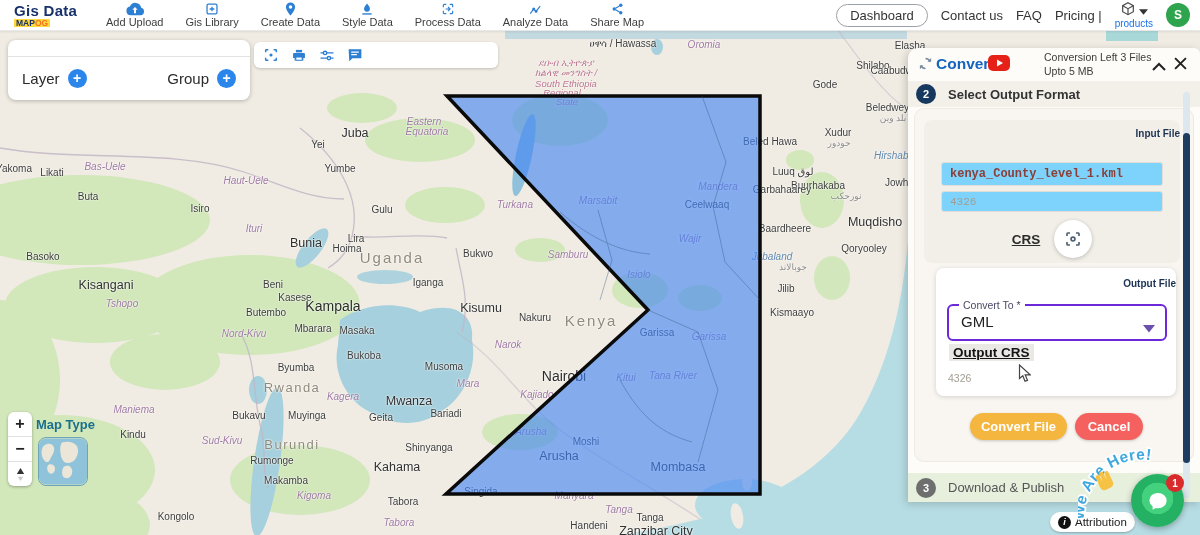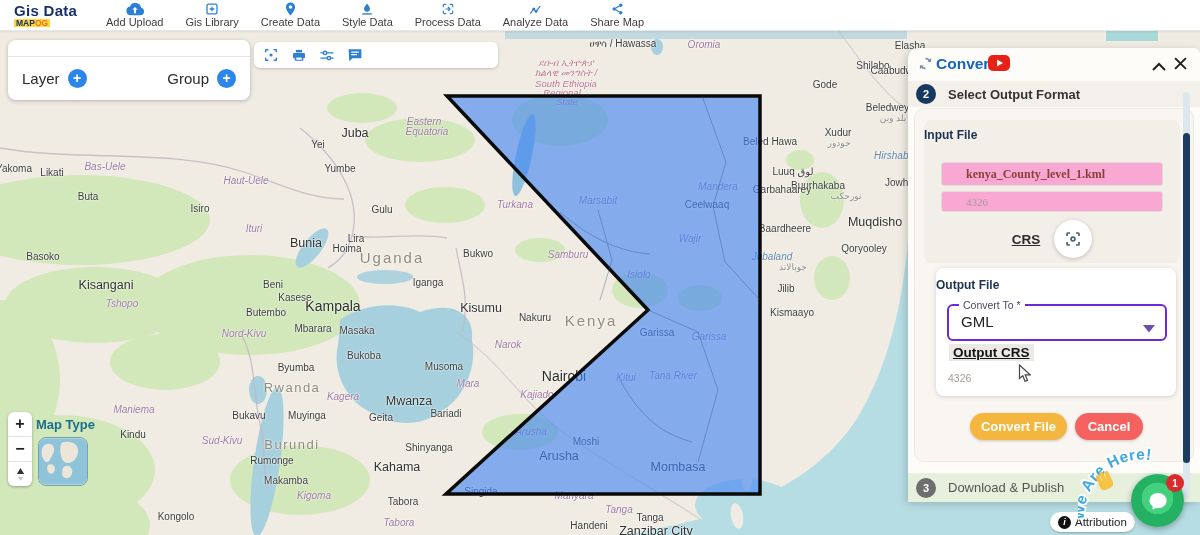--- a/index.html
+++ b/index.html
@@ -81,24 +81,24 @@
   .step-num{width:20px;height:20px;border-radius:50%;color:#fff;font-size:11px;font-weight:700;
             display:flex;align-items:center;justify-content:center;margin-left:8px}
   .step-lbl{margin-left:12px;font-size:13px;font-weight:600;color:#333}
   #step2{top:33px}
   #step2 .step-num{background:#16375e}
   #step3{top:425px;background:#e7f0dd;height:29px}
   #step3 .step-num{background:#6e6e6e}
   #step3 .step-lbl{color:#555;font-weight:500}
   #outer-card{position:absolute;left:6px;top:60px;width:278px;height:352px;background:#f9f6f1;border:1px solid #eeeae2;border-radius:10px}
   #input-card{position:absolute;left:9px;top:11px;width:256px;height:143px;background:#f2efe9;border-radius:8px}
-  .card-title{position:absolute;left:0;width:100%;text-align:left;font-size:12px;font-weight:700;color:#1b3252}
+  .card-title{position:absolute;left:0;width:100%;text-align:right;font-size:10px;font-weight:700;color:#1b3252}
   #input-card .card-title{top:8px}
-  .inp{position:absolute;left:17px;width:222px;background:#f9a8d4;border:1px solid #e2ded5;border-radius:3px;
-       font-family:Liberation Serif, serif;outline:none;padding:0 24px;box-sizing:border-box}
+  .inp{position:absolute;left:17px;width:222px;background:#7dd3fc;border:1px solid #e2ded5;border-radius:3px;
+       font-family:Liberation Mono, monospace;outline:none;padding:0 8px;box-sizing:border-box}
   #inp-file{top:42px;height:24px;font-size:12px;font-weight:700;color:#8a4038}
   #inp-crs{top:71px;height:21px;font-size:11px;color:#6d675e}
   #inp-crs::placeholder{color:#a39d93}
   #crs-row{position:absolute;left:0;top:98px;width:100%;height:42px;display:flex;align-items:center;justify-content:center;gap:14px}
   #crs-link{font-size:13.5px;font-weight:700;color:#2b2b2b;text-decoration:underline;cursor:pointer}
   #crs-btn{width:38px;height:38px;border-radius:50%;background:#fff;box-shadow:0 1px 4px rgba(0,0,0,.22);
            display:flex;align-items:center;justify-content:center;cursor:pointer}
   #output-card{position:absolute;left:21px;top:159px;width:240px;height:128px;background:#fff;border-radius:8px;
                box-shadow:0 1px 5px rgba(0,0,0,.15)}
   #output-card .card-title{top:10px}
@@ -377,20 +377,39 @@
             <svg width="13" height="14" viewBox="0 0 24 24" fill="#2d7fd3">
               <circle cx="18" cy="5" r="3.2"></circle>
               <circle cx="6" cy="12" r="3.2"></circle>
               <circle cx="18" cy="19" r="3.2"></circle>
               <path d="M8.5 10.6l7-4M8.5 13.4l7 4" stroke="#2d7fd3" stroke-width="2.2"></path>
             </svg>
           </span>
         <span>Share Map</span>
       </div>
     </div>
+    <div id="nav-right">
+      <button class="pill-btn">Dashboard</button>
+      <span class="nav-link">Contact us</span>
+      <span class="nav-link">FAQ</span>
+      <span class="nav-link">Pricing |</span>
+      <div id="products">
+        <div class="prow">
+          <span><svg width="16" height="16" viewBox="0 0 24 24" fill="none" stroke="#4a4a4a" stroke-width="1.8">
+                <path d="M12 2.5l8 4.5v9l-8 4.5L4 16V7z"></path>
+                <path d="M4 7l8 4.5L20 7M12 11.5V20.5"></path>
+              </svg></span>
+          <span><svg width="9" height="6" viewBox="0 0 10 6">
+                <path d="M0 0h10L5 6z" fill="#333"></path>
+              </svg></span>
+        </div>
+        <span class="plabel">products</span>
+      </div>
+      <div id="avatar">S</div>
+    </div>
   </div>
   <div id="logo-underline"></div>
 
   <div id="layer-card">
     <div class="topstrip"></div>
     <div class="row">
       <span>Layer</span>
       <span class="plus-circle">+</span>
       <span class="grp">Group</span>
       <span class="plus-circle">+</span>
@@ -453,20 +472,24 @@
             <path d="M12 4a8 8 0 0 1 7.4 5" fill="none" stroke="#7a8ba0" stroke-width="2.4"></path>
             <path d="M12 20a8 8 0 0 1-7.4-5" fill="none" stroke="#7a8ba0" stroke-width="2.4"></path>
             <path d="M21 3v6h-6z" fill="#7a8ba0"></path>
             <path d="M3 21v-6h6z" fill="#7a8ba0"></path>
           </svg></span>
       <span id="ph-title">Converter</span>
       <span id="ph-yt"><svg width="22" height="16" viewBox="0 0 22 16">
             <rect width="22" height="16" rx="5" fill="#e62117"></rect>
             <path d="M9 4.5l6 3.5-6 3.5z" fill="#fff"></path>
           </svg></span>
+      <div id="ph-quota">
+        <div>Conversion Left 3 Files</div>
+        <div>Upto 5 MB</div>
+      </div>
       <span id="ph-chev"><svg width="14" height="9" viewBox="0 0 14 9">
             <path d="M1 8l6-6 6 6" stroke="#222" stroke-width="2" fill="none"></path>
           </svg></span>
       <span id="ph-close"><svg width="13" height="13" viewBox="0 0 12 12">
             <path d="M1 1l10 10M11 1L1 11" stroke="#222" stroke-width="1.8"></path>
           </svg></span>
     </div>
 
     <div class="step-row" id="step2">
       <span class="step-num">2</span>

